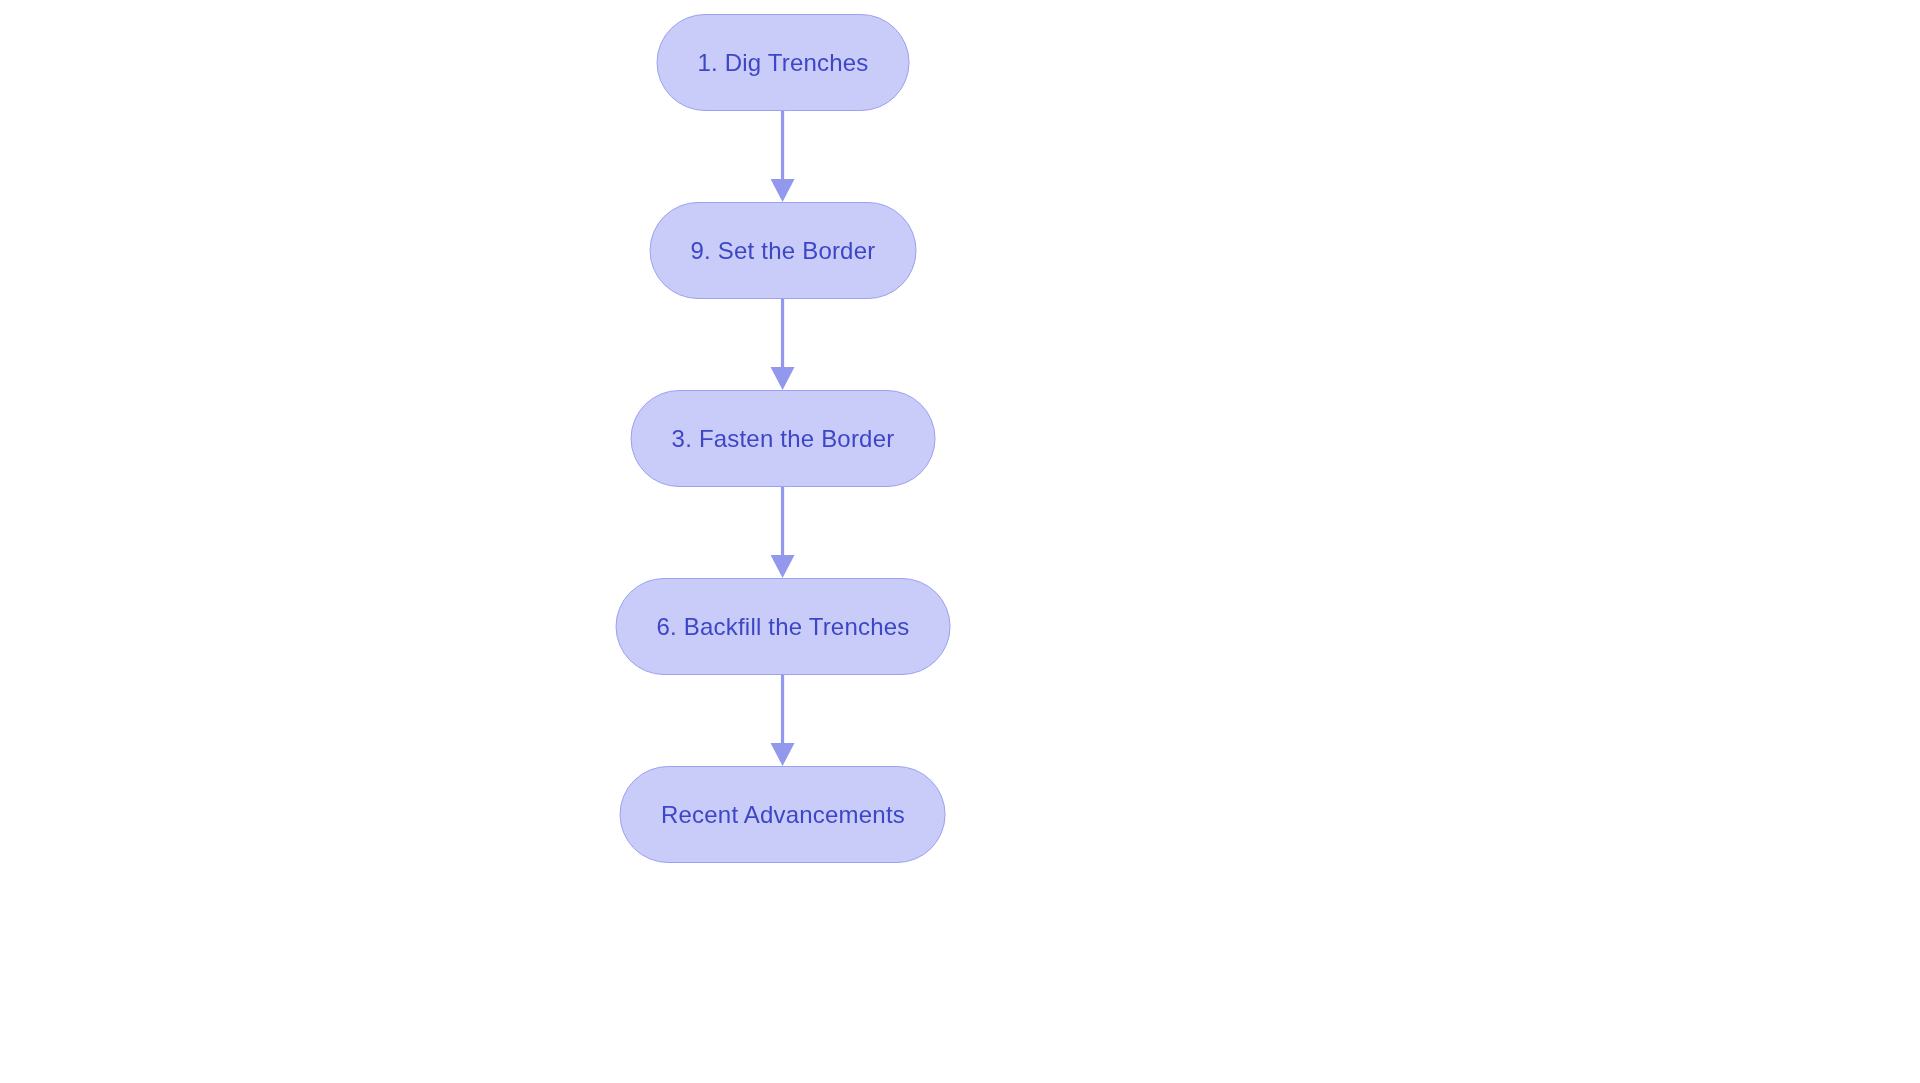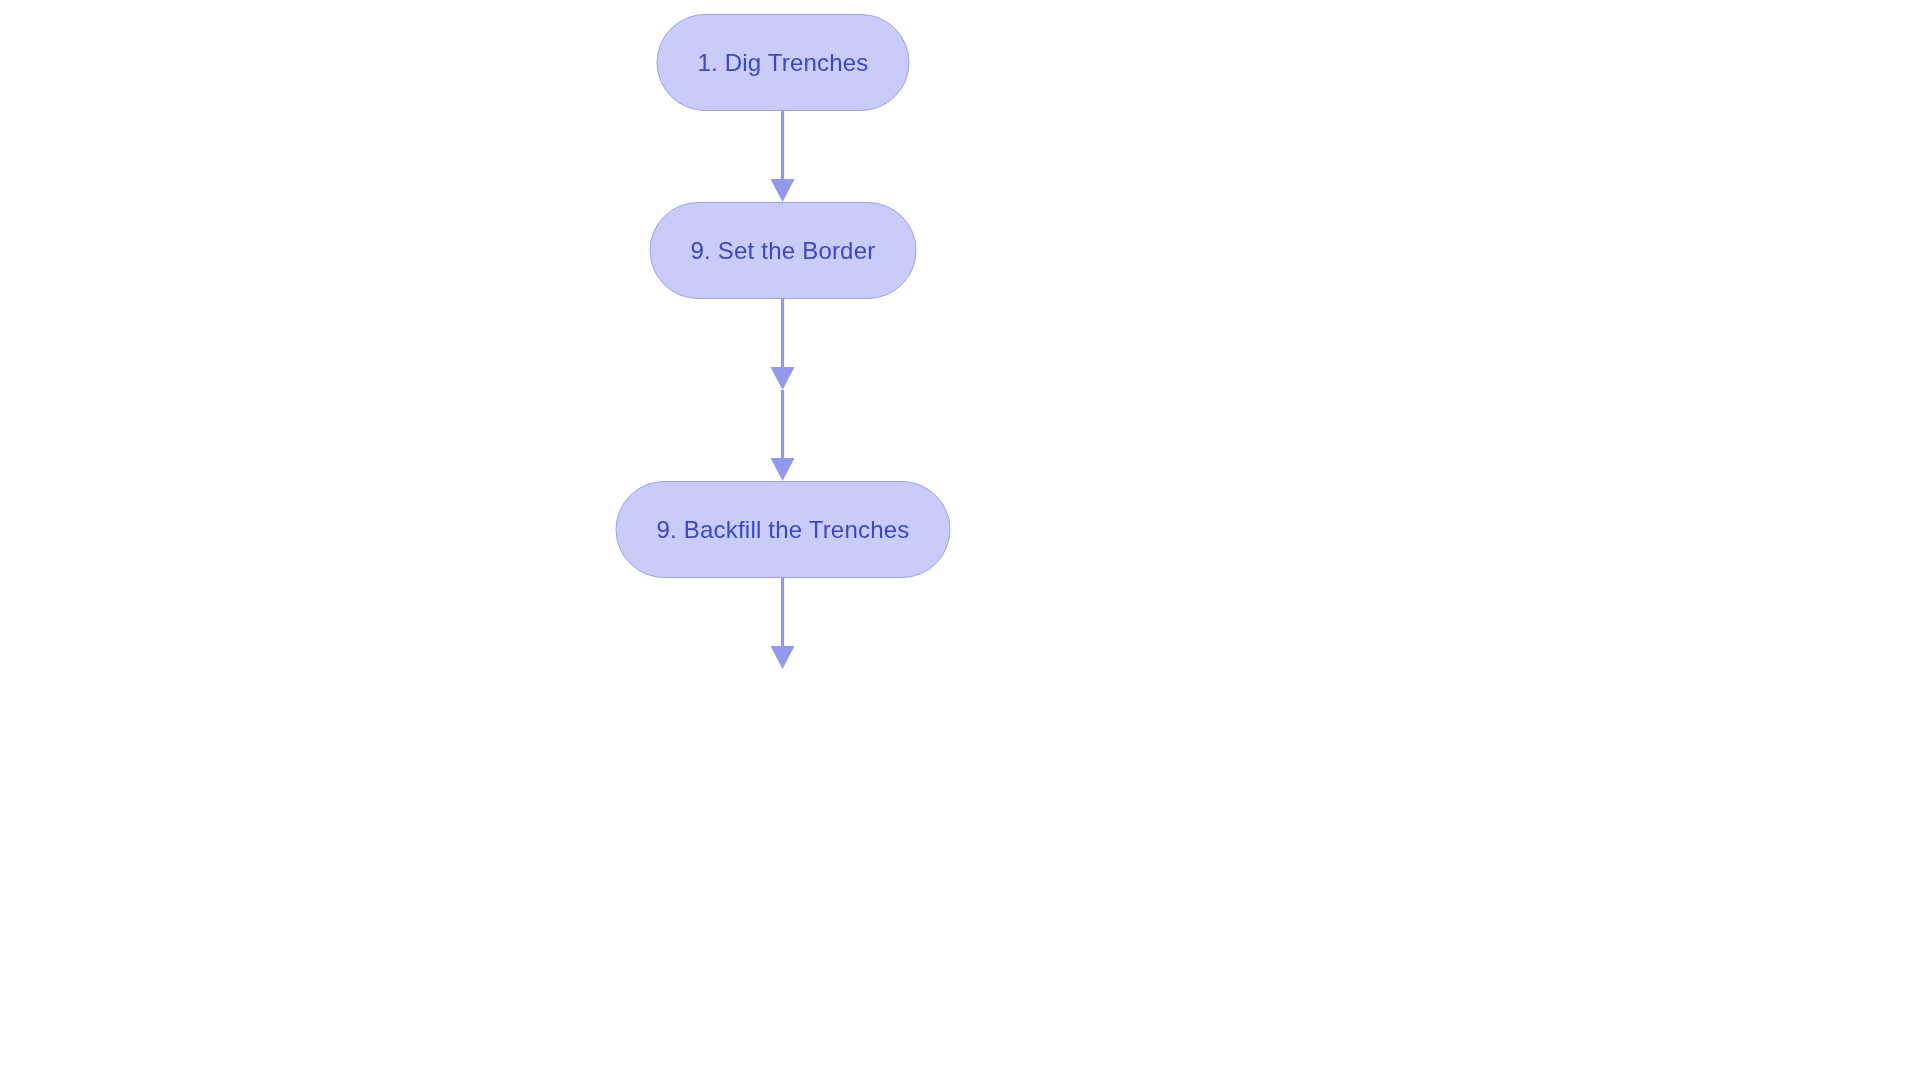--- a/index.html
+++ b/index.html
@@ -73,29 +73,35 @@
 
   <div class="node">
     <span class="node-label">9. Set the Border</span>
   </div>
 
   <svg class="connector" viewBox="0 0 30 91" xmlns="http://www.w3.org/2000/svg">
     <line x1="15" y1="0" x2="15" y2="72"></line>
     <polygon points="3,68 27,68 15,91"></polygon>
   </svg>
 
+  <div class="node">
+    <span class="node-label">3. Fasten the Border</span>
+  </div>
 
   <svg class="connector" viewBox="0 0 30 91" xmlns="http://www.w3.org/2000/svg">
     <line x1="15" y1="0" x2="15" y2="72"></line>
     <polygon points="3,68 27,68 15,91"></polygon>
   </svg>
 
   <div class="node">
-    <span class="node-label">9. Backfill the Trenches</span>
+    <span class="node-label">6. Backfill the Trenches</span>
   </div>
 
   <svg class="connector" viewBox="0 0 30 91" xmlns="http://www.w3.org/2000/svg">
     <line x1="15" y1="0" x2="15" y2="72"></line>
     <polygon points="3,68 27,68 15,91"></polygon>
   </svg>
 
+  <div class="node">
+    <span class="node-label">Recent Advancements</span>
+  </div>
 
 </div>
 
 </body></html>

